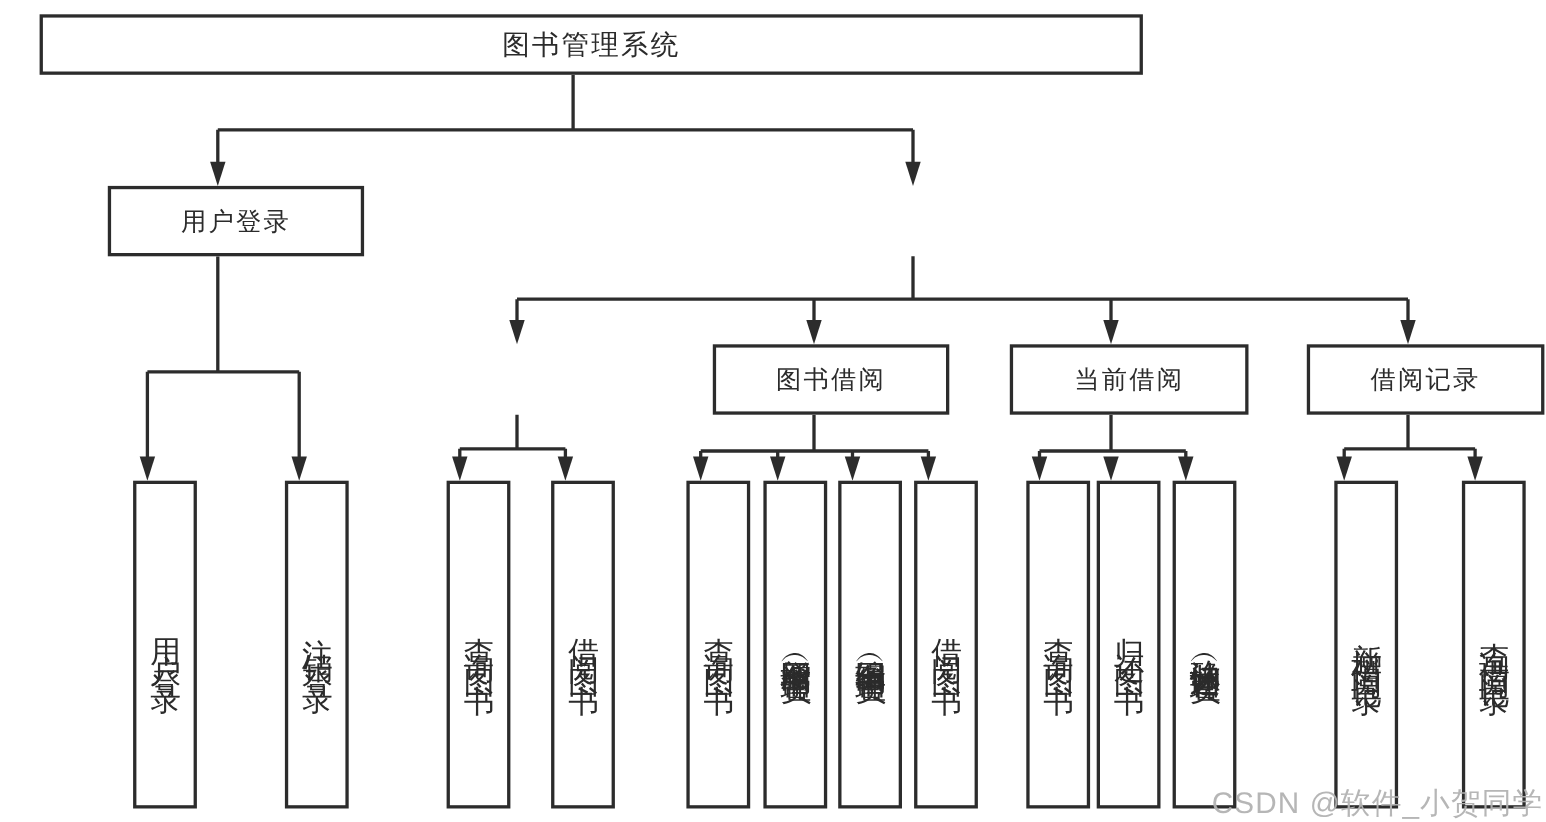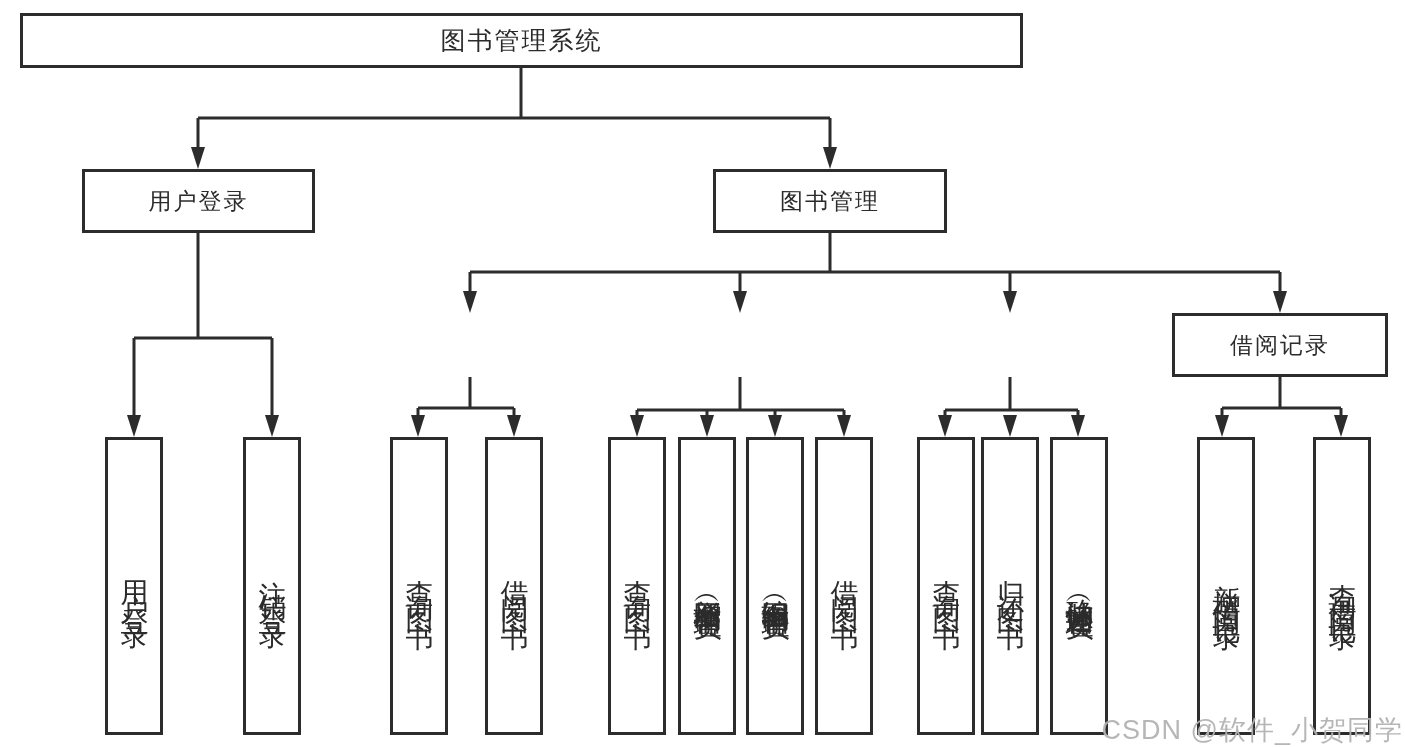--- a/index.html
+++ b/index.html
@@ -26,20 +26,21 @@
   .node {
     position: absolute;
     box-sizing: border-box;
     border: 3px solid #2c2c2c;
     background: #ffffff;
     color: #2b2b2b;
     display: flex;
     align-items: center;
     justify-content: center;
     text-align: right;
+    margin-left: 16px;
   }
   .node-h {
     font-size: 23px;
     letter-spacing: 2px;
   }
   .node-root {
     left: 20px; top: 13px; width: 1003px; height: 55px;
     font-size: 25px;
   }
   .node-v {
@@ -136,24 +137,27 @@
     <polygon points="1334,415 1348,415 1341,437"></polygon>
   </svg>
 
   <div class="node node-h node-root">
     <span>图书管理系统</span>
   </div>
 
   <div class="node node-h node-user-login-branch">
     <span>用户登录</span>
   </div>
-  <div class="node node-h node-book-management">
-    <span>图书管理</span>
-  </div>
-
+
+  <div class="node node-h node-book-borrow">
+    <span>图书借阅</span>
+  </div>
+  <div class="node node-h node-current-borrow">
+    <span>当前借阅</span>
+  </div>
   <div class="node node-h node-borrow-records">
     <span>借阅记录</span>
   </div>
 
   <div class="node node-v ls-wide node-ul-login">
     <span class="v-label">用户登录</span>
   </div>
   <div class="node node-v ls-wide node-ul-logout">
     <span class="v-label">注销登录</span>
   </div>

